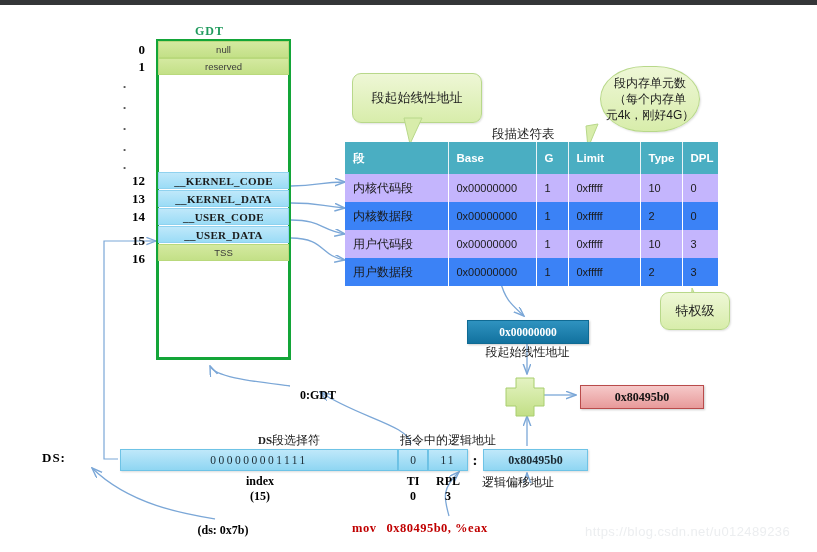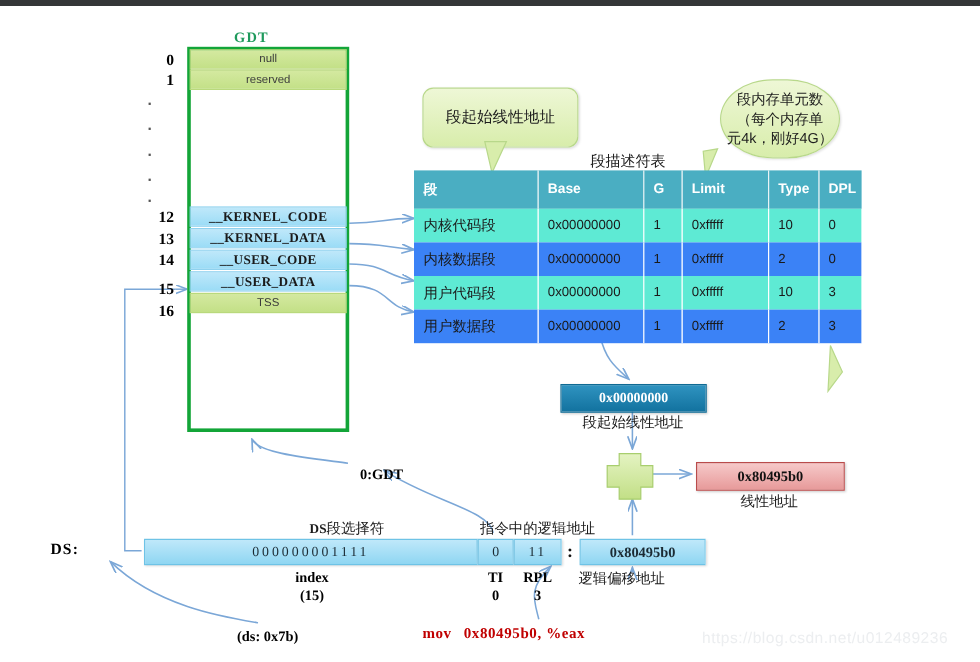--- a/index.html
+++ b/index.html
@@ -39,21 +39,21 @@
   
   #tbl-title{position:absolute;left:492px;top:126px;font-size:12.5px;color:#1a1a1a;}
   #desc-table{position:absolute;left:345px;top:142px;width:373px;border-collapse:collapse;
               table-layout:fixed;}
   #desc-table th{background:#4aaec2;color:#fff;font-size:11.5px;font-weight:bold;text-align:left;
                  padding:5px 8px;height:22px;border-right:1px solid #e9f3f6;}
   #desc-table th:last-child{border-right:none;margin-left:19px;}
   #desc-table td{font-size:11px;color:#1a1a1a;padding:4px 8px;height:20px;
                  border-right:1px solid #fff;}
   #desc-table td:first-child{font-size:12px;}
-  #desc-table tr.r-odd td{background:#5eead4;}
+  #desc-table tr.r-odd td{background:#c4b5fd;}
   #desc-table tr.r-even td{background:#3b82f6;}
 
   
   #seg-base-box{position:absolute;left:467px;top:320px;width:120px;height:22px;
       background:linear-gradient(#2f93c0,#12729f);border:1px solid #0f6a93;
       color:#fff;font-family:"Liberation Serif","DejaVu Serif",serif;font-weight:bold;font-size:11.5px;
       display:flex;align-items:center;justify-content:center;box-shadow:1px 1px 2px rgba(0,0,0,.2);}
   #seg-base-cap{position:absolute;left:460px;top:344px;width:135px;text-align:center;font-size:12px;color:#1a1a1a;}
 
   #linear-box{position:absolute;left:580px;top:385px;width:122px;height:22px;
@@ -188,20 +188,23 @@
     <path d="M586,126 L588,148 L598,124 z" fill="#d8edab" stroke="#b8d88a" stroke-width="1"></path>
     <path d="M690,326 L692,288 L702,310 z" fill="#d8edab" stroke="#b8d88a" stroke-width="1"></path>
   </svg>
 
   <div class="callout" id="callout-limit">
     <span class="callout-txt">段内存单元数
 （每个内存单
 元4k，刚好4G）</span>
   </div>
 
+  <div class="callout" id="callout-dpl">
+    <span class="callout-txt">特权级</span>
+  </div>
 
   <div id="tbl-title">段描述符表</div>
   <table id="desc-table">
     <colgroup>
       <col style="width:103px">
         <col style="width:88px">
         <col style="width:32px">
       <col style="width:72px">
         <col style="width:42px">
         <col style="width:36px">
@@ -249,21 +252,20 @@
         <td>2</td>
         <td>3</td>
       </tr>
     </tbody>
   </table>
 
   <div id="seg-base-box">0x00000000</div>
   <div id="seg-base-cap">段起始线性地址</div>
   <div id="plus-badge"></div>
   <div id="linear-box">0x80495b0</div>
-  <div id="linear-cap">线性地址</div>
 
   <div id="ds-label">DS:</div>
   <div class="selbox" id="sel-index">000000001111</div>
   <div class="selbox" id="sel-ti">0</div>
   <div class="selbox" id="sel-rpl">11</div>
   <div id="colon">:</div>
   <div class="selbox" id="sel-offset">0x80495b0</div>
 
   <div class="mono-lbl" id="lbl-index">index</div>
   <div class="mono-lbl" id="lbl-index15">(15)</div>

